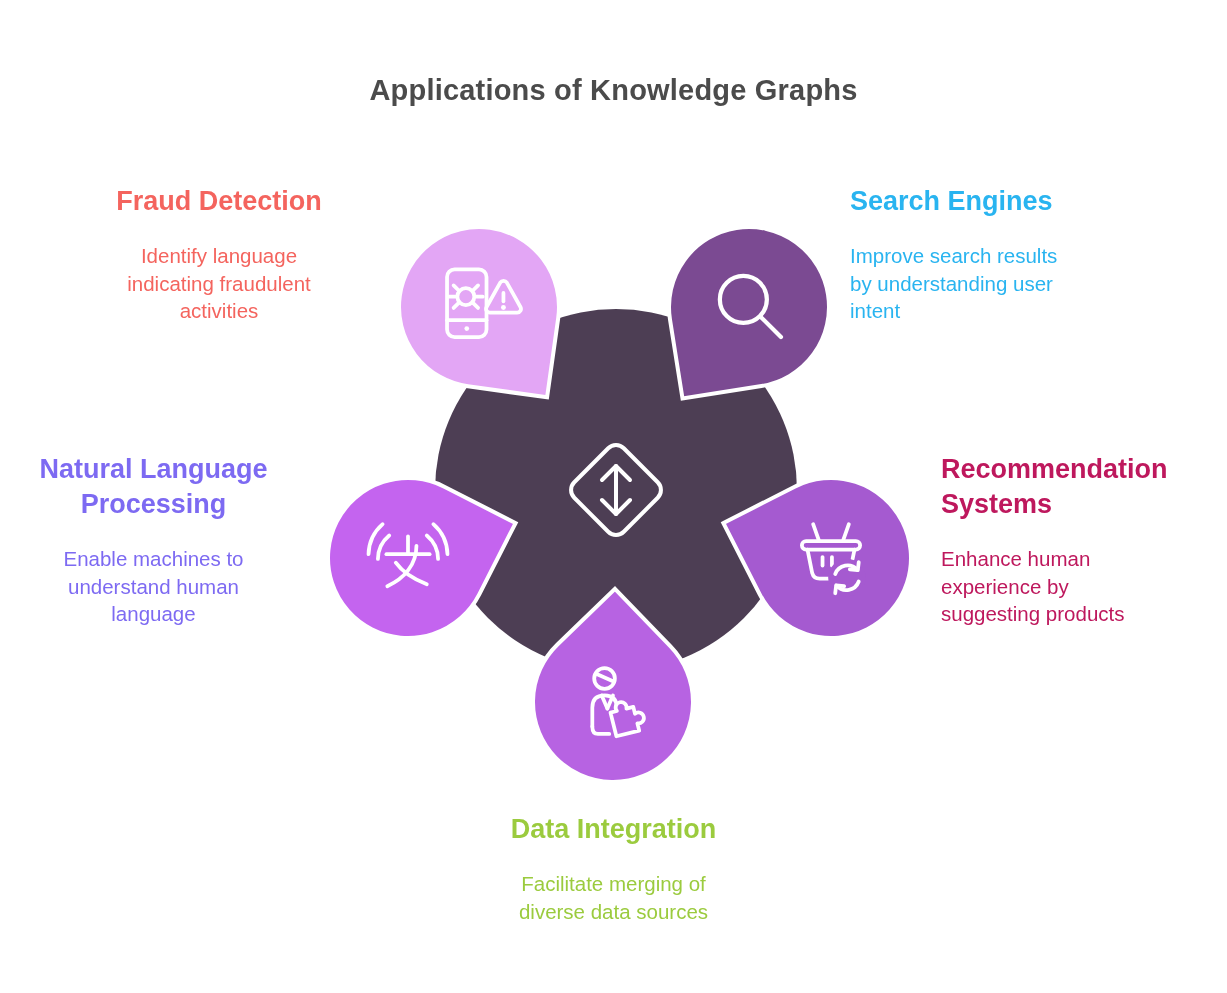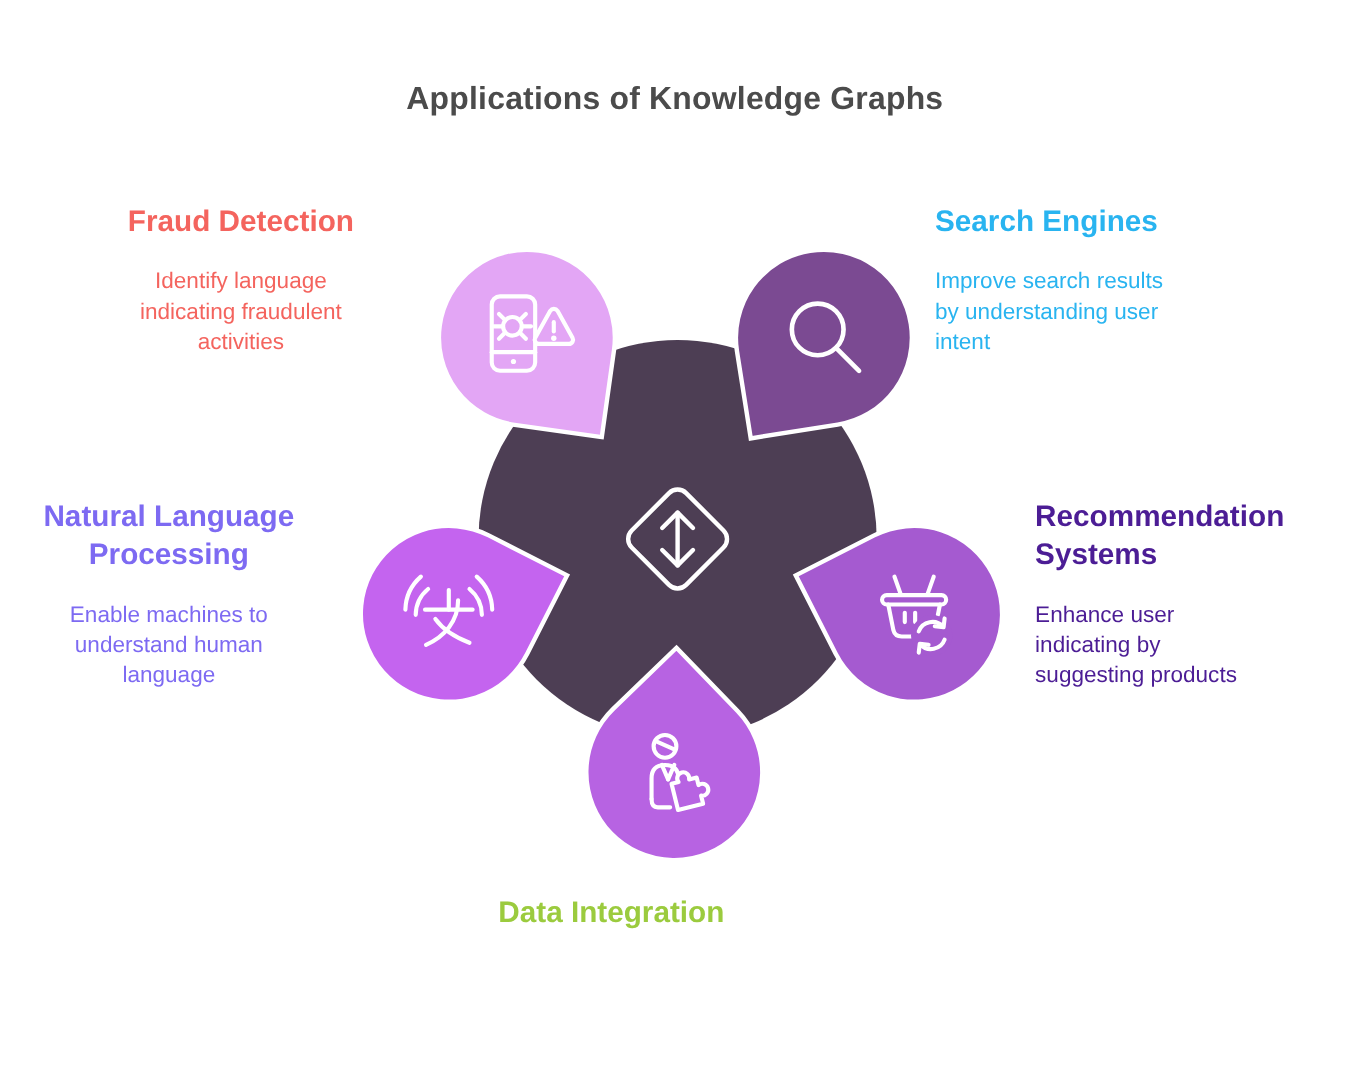--- a/index.html
+++ b/index.html
@@ -33,29 +33,29 @@
   .dotw{fill:#ffffff;stroke:none;}
   .occ-fraud{fill:#e3a6f5;}
   .occ-rec{fill:#a55ad0;}
   .occ-data{fill:#b763e2;}
 
   .tb{position:absolute;}
   .tb h2{margin:0;font-size:27px;font-weight:bold;line-height:35px;}
   .tb p{margin:23px 0 0;font-size:20.5px;line-height:27.5px;display:inline-block;}
   .tb.align-right{text-align:center;}
   .tb.align-left{text-align:left;}
-  .tb.align-center{}
+  .tb.align-center{text-align:center;}
 
   .tb-fraud{left:60px;top:184px;width:318px;color:#f4645e;}
   .tb-fraud p{width:212px;}
   .tb-search{left:850px;top:184px;width:262px;color:#29b4f0;}
   .tb-search p{width:220px;}
   .tb-nlp{left:20px;top:452px;width:267px;color:#7d6af2;}
   .tb-nlp p{width:200px;}
-  .tb-rec{left:941px;top:452px;width:262px;color:#4c1d95;}
+  .tb-rec{left:941px;top:452px;width:262px;color:#be185d;}
   .tb-rec p{width:198px;}
   .tb-data{left:453px;top:812px;width:321px;color:#9bcb3e;}
   .tb-data p{width:234px;}
 </style>
 </head>
 <body>
 
 <div class="stage">
 
   <h1 class="title">Applications of Knowledge Graphs</h1>
@@ -147,20 +147,21 @@
     <p>Improve search results by understanding user intent</p>
   </div>
 
   <div class="tb tb-nlp align-right">
     <h2>Natural Language Processing</h2>
     <p>Enable machines to understand human language</p>
   </div>
 
   <div class="tb tb-rec align-left">
     <h2>Recommendation Systems</h2>
-    <p>Enhance user indicating by suggesting products</p>
+    <p>Enhance human experience by suggesting products</p>
   </div>
 
   <div class="tb tb-data align-center">
     <h2>Data Integration</h2>
+    <p>Facilitate merging of diverse data sources</p>
   </div>
 
 </div>
 
 </body></html>

